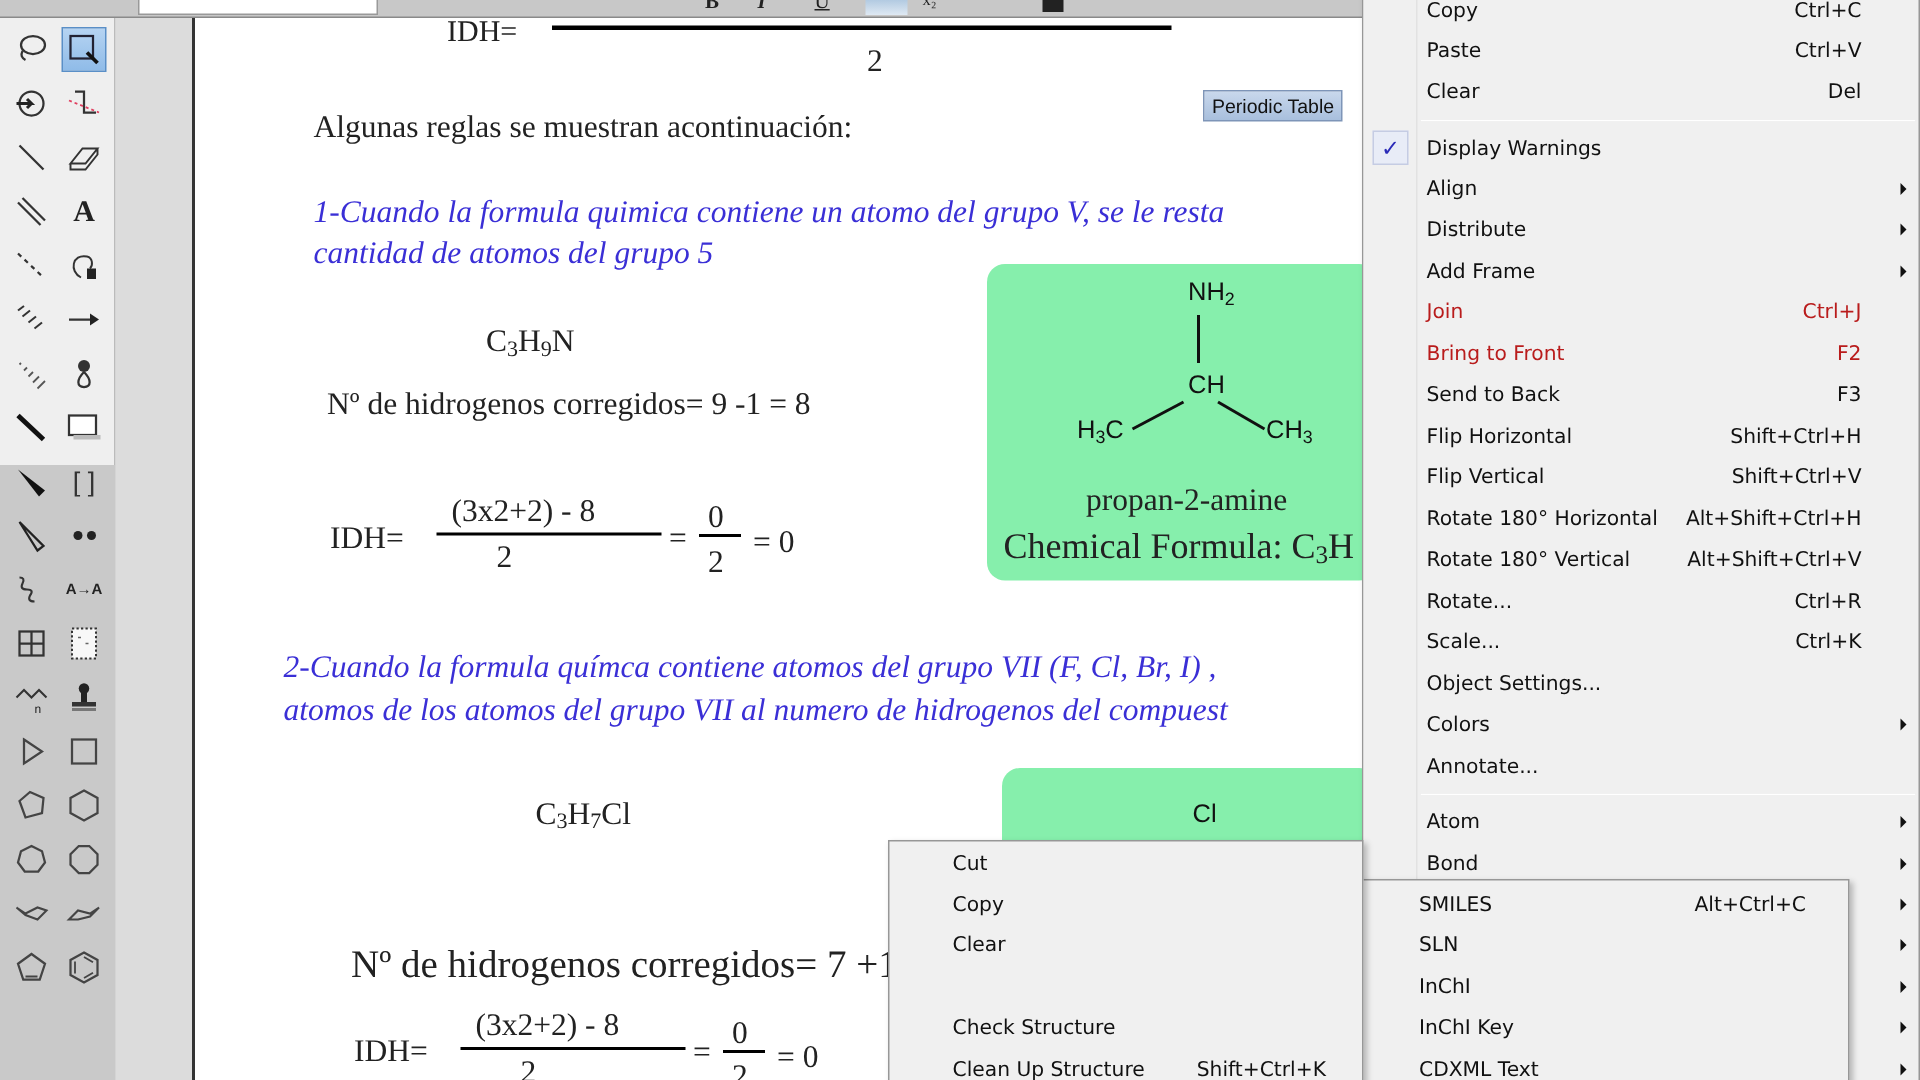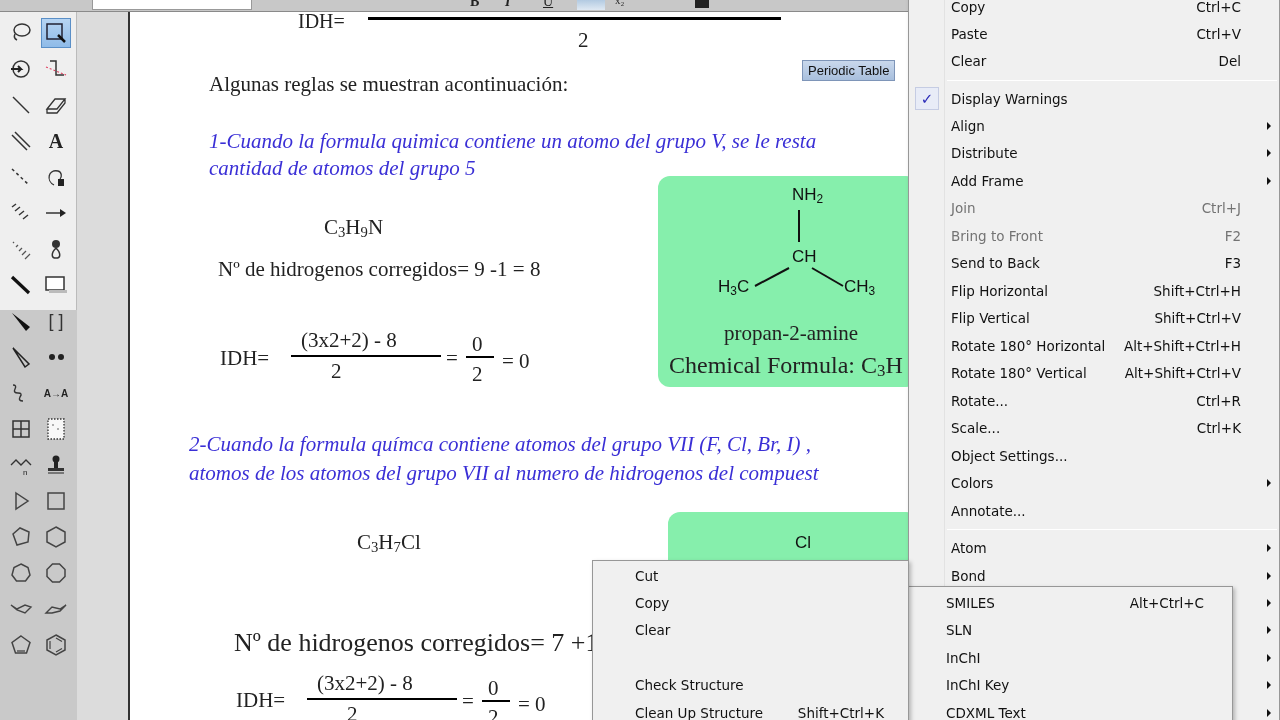--- a/index.html
+++ b/index.html
@@ -32,21 +32,21 @@
   .yellow-box { position: absolute; background: #86efac; border-radius: 12px; }
   .mol-label { font-family: "Liberation Sans", sans-serif; font-size: 17px; color: #111; position: absolute; white-space: nowrap; }
 
   .tooltip-pt { position: absolute; left: 802px; top: 60px; background: linear-gradient(#c9d8ec,#a8bfdd); border: 1px solid #7e95b8; font-size: 13px; color: #111; padding: 2px 5px; }
 
   
   .menu { position: absolute; background: #f0f0f0; border: 1px solid #979797; box-shadow: 2px 2px 4px rgba(0,0,0,0.25); font-family: "DejaVu Sans", sans-serif; font-size: 13.5px; color: #111; }
   .menu-item { position: absolute; left: 0; right: 0; height: 27px; display: flex; align-items: center; cursor: pointer; }
   .menu-item .label { position: absolute; left: 42px; }
   .menu-item .shortcut { position: absolute; right: 24px; }
-  .menu-item.disabled { color: #737373; }
+  .menu-item.disabled { color: #b91c1c; }
   .menu-item .arrow { position: absolute; right: 8px; width: 0; height: 0; border-top: 4px solid transparent; border-bottom: 4px solid transparent; border-left: 4px solid #111; }
   .menu .sep { position: absolute; left: 38px; right: 2px; height: 1px; background: #d6d6d6; border-bottom: 1px solid #fff; }
   .menu .gutter-l { position: absolute; left: 0; top: 0; bottom: 0; width: 36px; background: #f0f0f0; border-right: 1px solid #e2e2e2; }
   .check-box { position: absolute; left: 6px; width: 24px; height: 23px; background: #e8ecf7; border: 1px solid #c5cce3; display: flex; align-items: center; justify-content: center; color: #2b2bb8; font-size: 15px; }
 </style>
 </head>
 <body>
 
 <div id="root">
 

